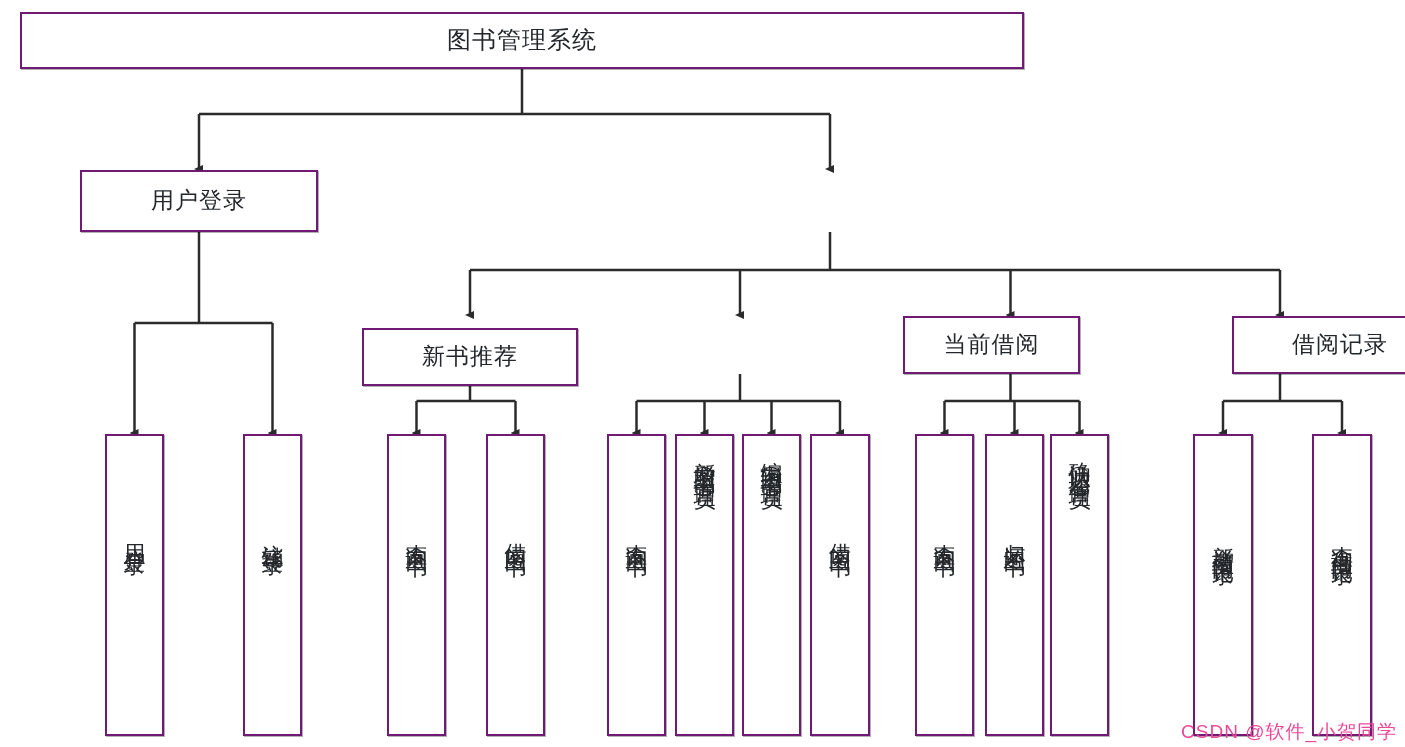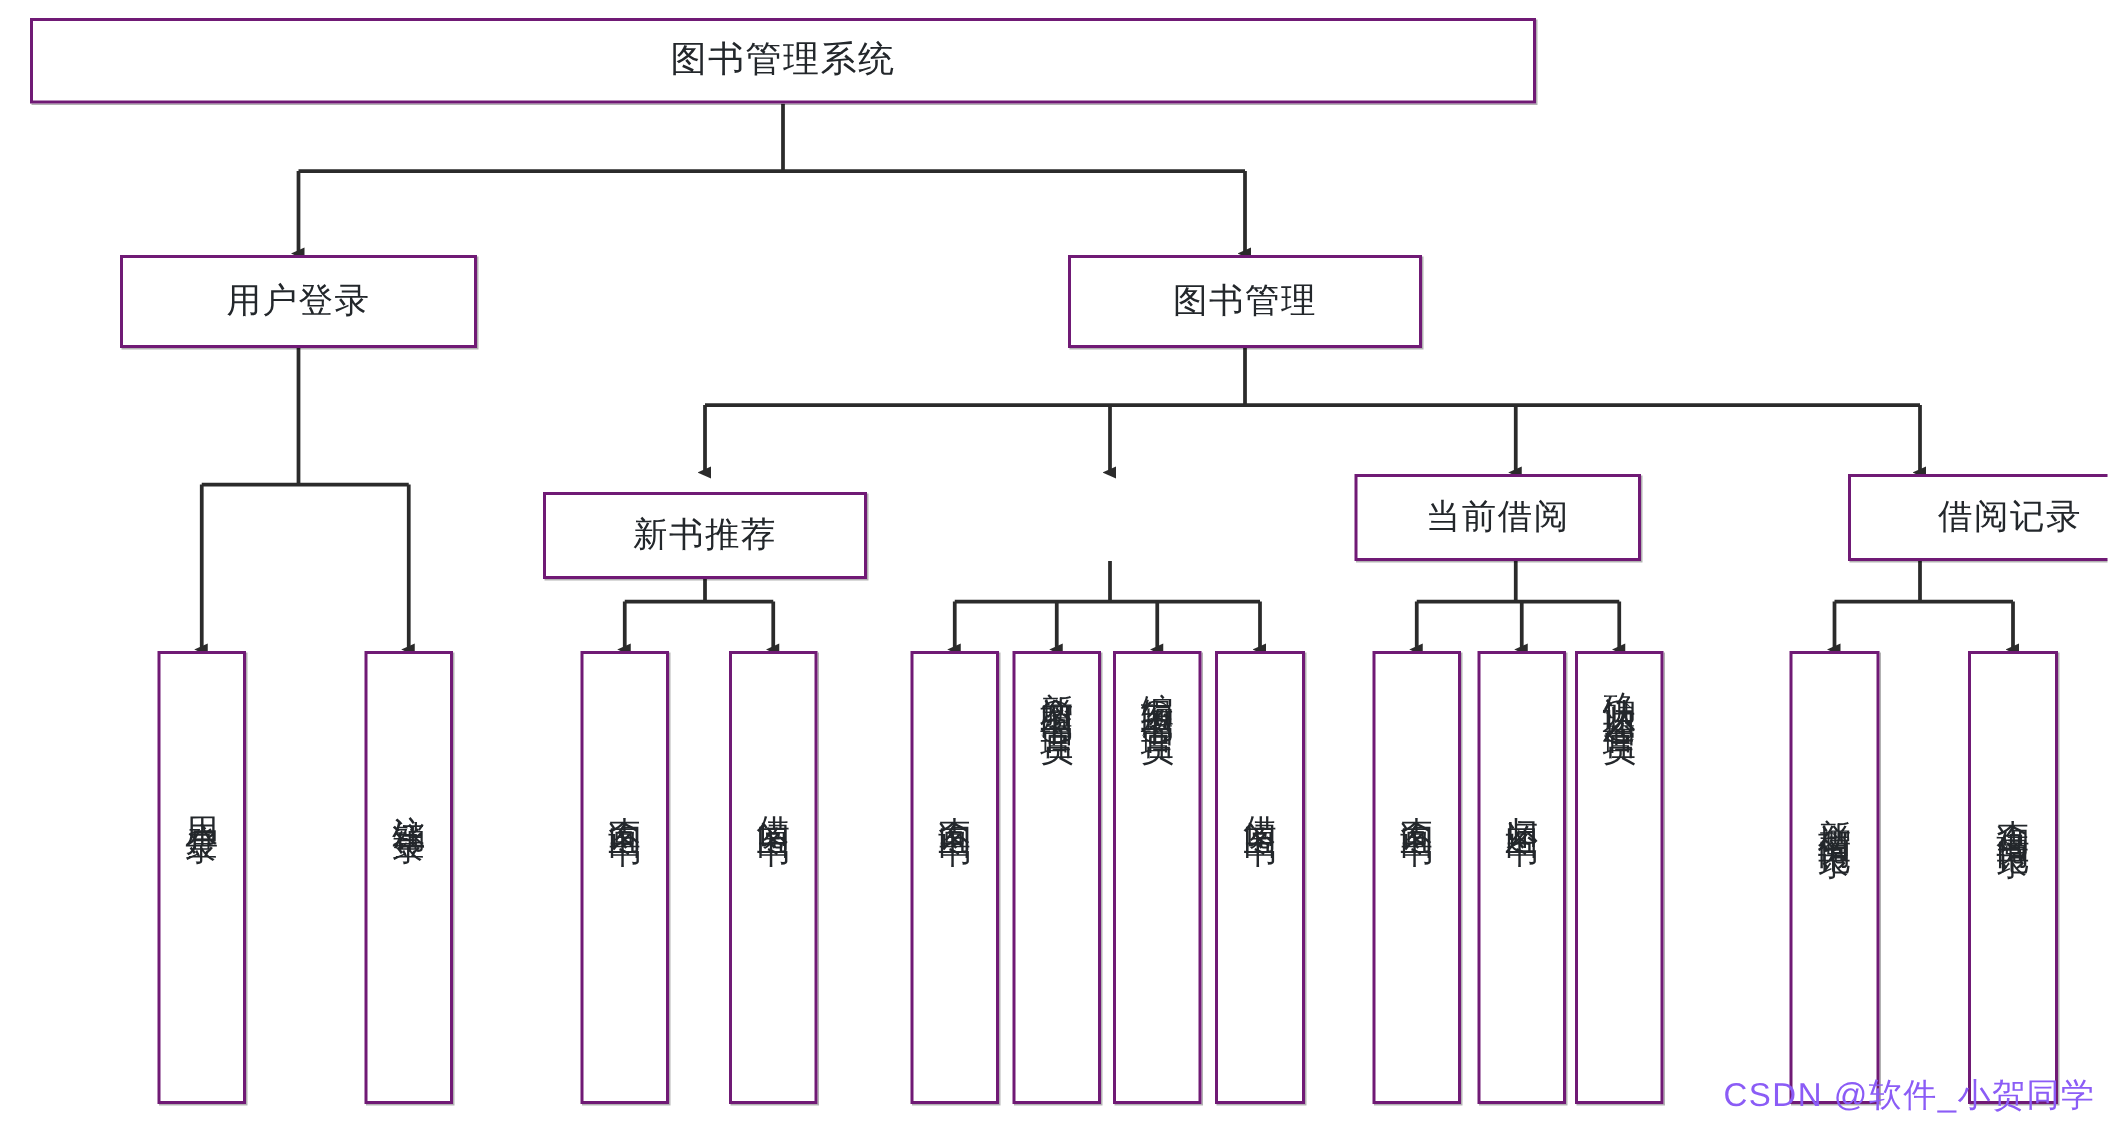--- a/index.html
+++ b/index.html
@@ -59,22 +59,22 @@
     white-space:nowrap;
     color:#23272b;
   }
   .node.vert.mid .vtext{
     margin-top:84px;
   }
   .watermark{
     position:absolute;
     right:8px;
     bottom:2px;
-    font-size:22px;
-    color:#8b5cf6;
+    font-size:19px;
+    color:#ec4899;
     letter-spacing:1px;
     white-space:nowrap;
     z-index:3;
     font-family:"Liberation Sans","DejaVu Sans",sans-serif;
   }
 </style>
 </head>
 <body>
 
 <div id="canvas">
@@ -122,28 +122,25 @@
       </g>
   </svg>
 
   <div class="node horiz root" style="left: 20px; top: 12px; width: 1004px; height: 57px;">
     <span>图书管理系统</span>
   </div>
 
   <div class="node horiz" style="left: 80px; top: 170px; width: 238px; height: 62px;">
     <span>用户登录</span>
   </div>
-  <div class="node horiz" style="left: 712px; top: 170px; width: 236px; height: 62px;">
-    <span>图书管理</span>
-  </div>
 
   <div class="node horiz" style="left: 362px; top: 328px; width: 216px; height: 58px;">
     <span>新书推荐</span>
   </div>
-  <div class="node horiz" style="left: 903px; top: 316px; width: 191px; height: 58px; text-align: center;">
+  <div class="node horiz" style="left: 903px; top: 316px; width: 177px; height: 58px; text-align: center;">
     <span>当前借阅</span>
   </div>
   <div class="node horiz" style="left: 1232px; top: 316px; width: 216px; height: 58px;">
     <span>借阅记录</span>
   </div>
 
   <div class="node vert" style="left: 105px; top: 434px; width: 59px; height: 302px;">
     <span class="vtext" style="margin-top: 82px;">用户登录</span>
   </div>
   <div class="node vert" style="left: 243px; top: 434px; width: 59px; height: 302px;">

